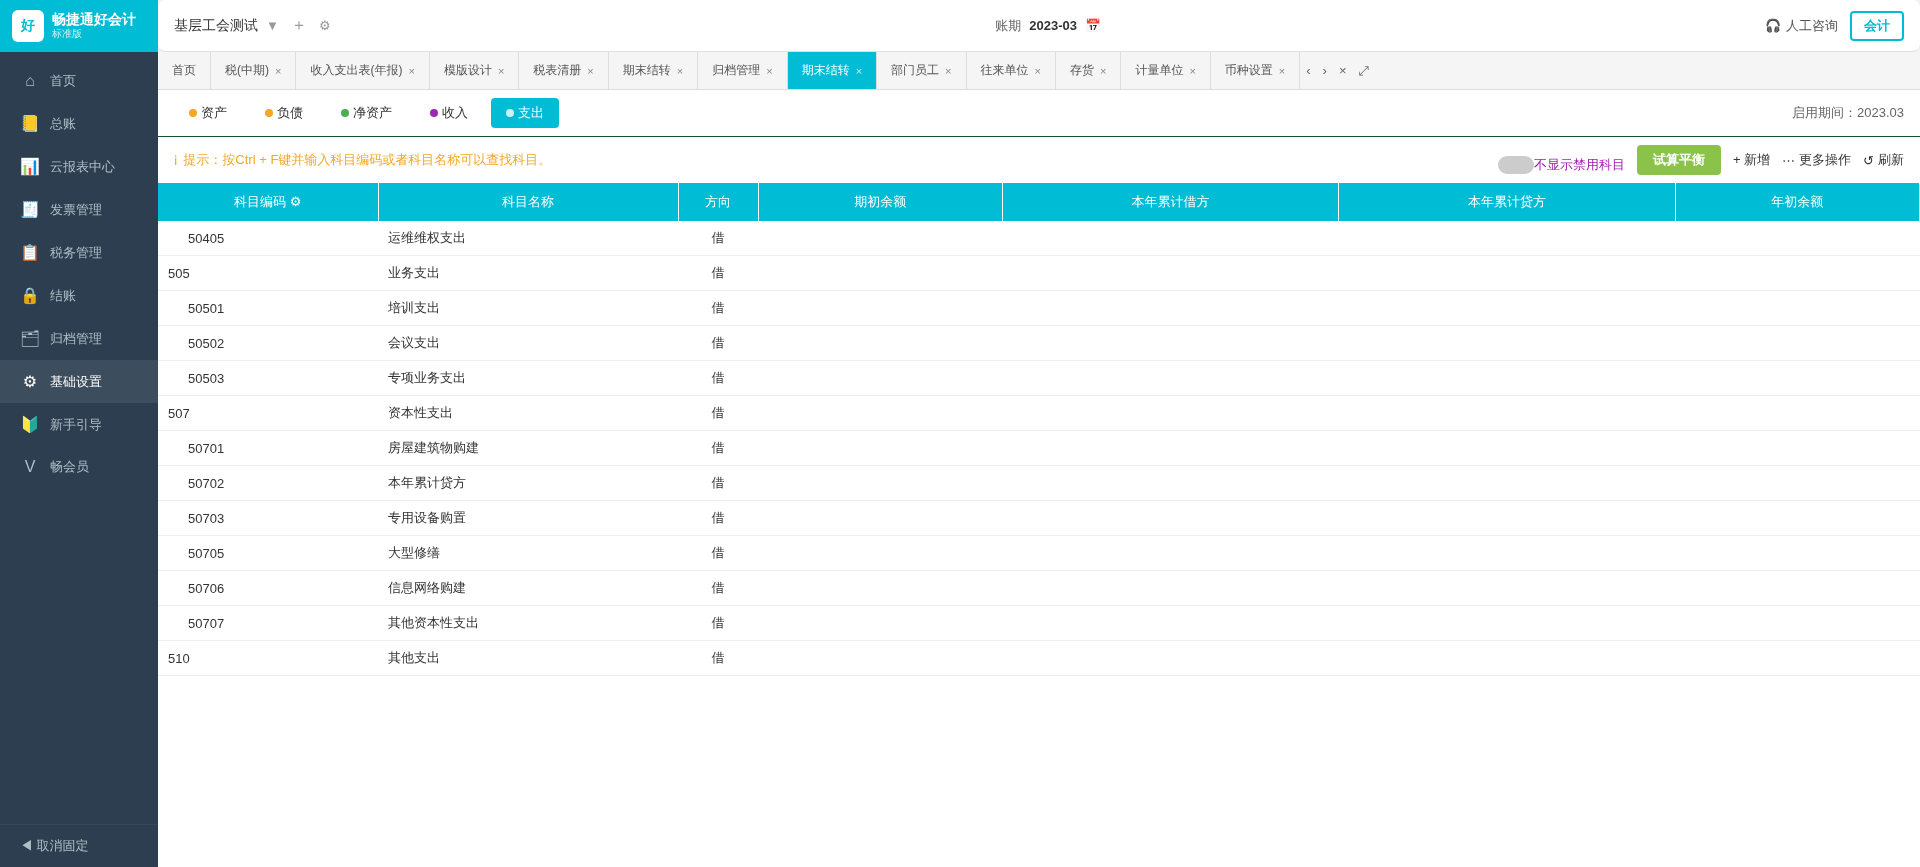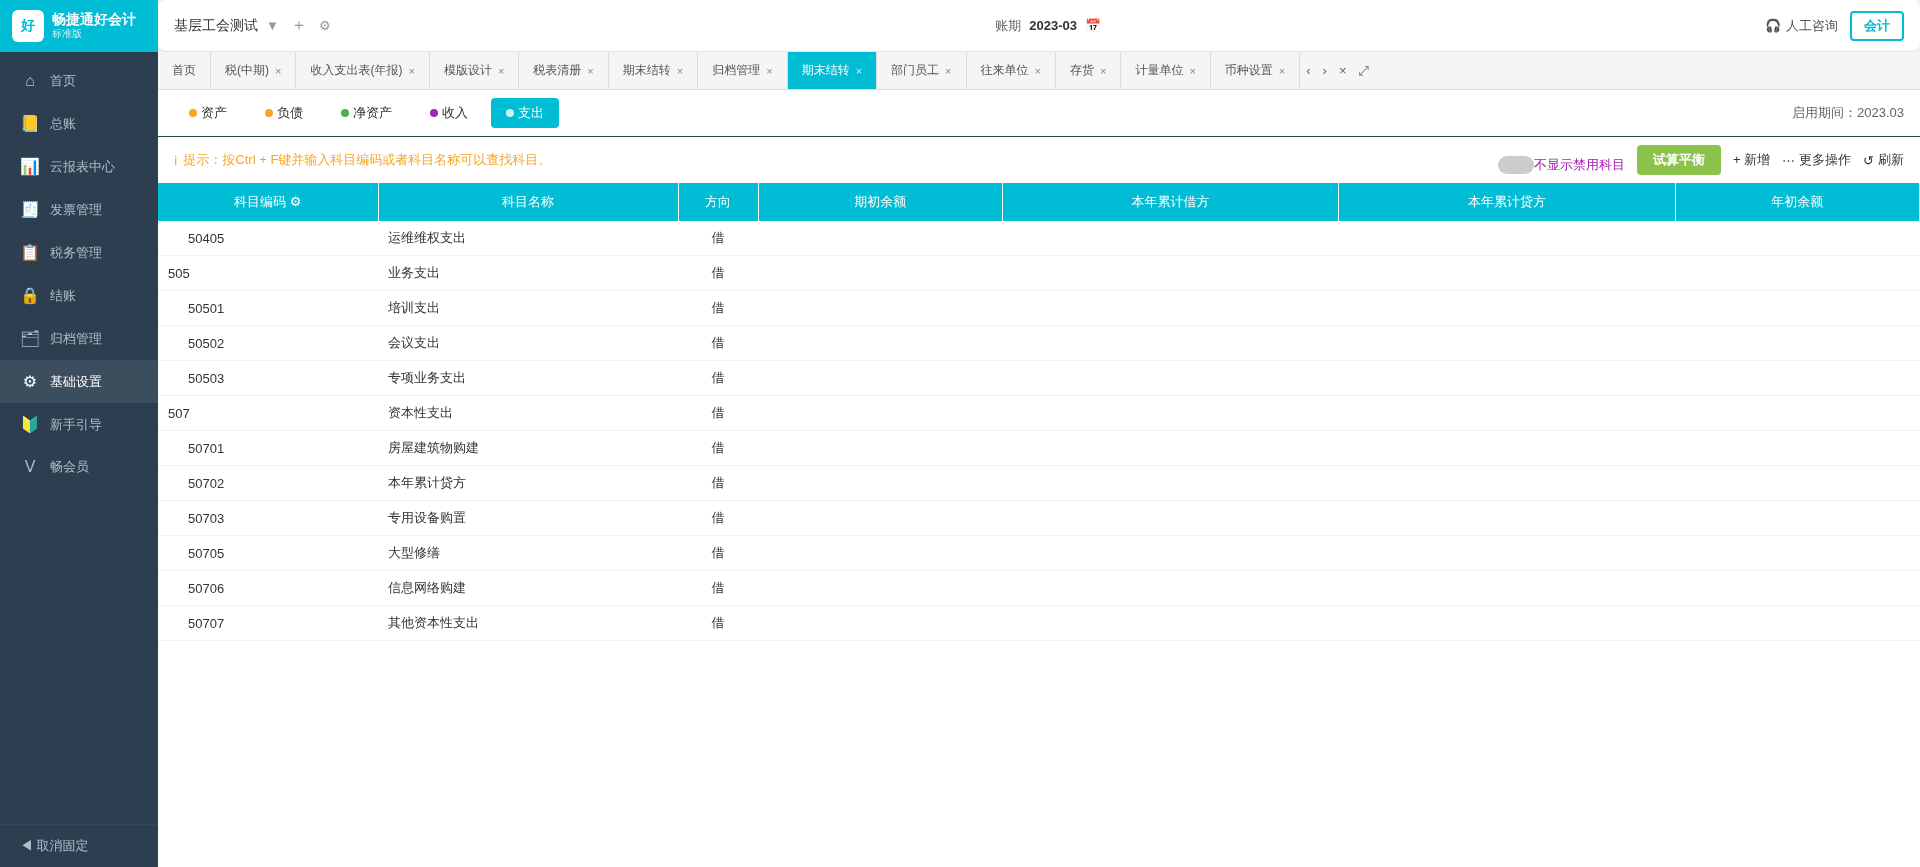--- a/index.html
+++ b/index.html
@@ -549,18 +549,27 @@
             </tr>
             <tr class="level2">
               <td>50707</td>
               <td>其他资本性支出</td>
               <td>借</td>
               <td></td>
               <td></td>
               <td></td>
               <td></td>
             </tr>
+            <tr class="level1">
+              <td>510</td>
+              <td>其他支出</td>
+              <td>借</td>
+              <td></td>
+              <td></td>
+              <td></td>
+              <td></td>
+            </tr>
           </tbody>
       </table>
     </div>
 
   </div>
 </div>
 
 </body></html>

